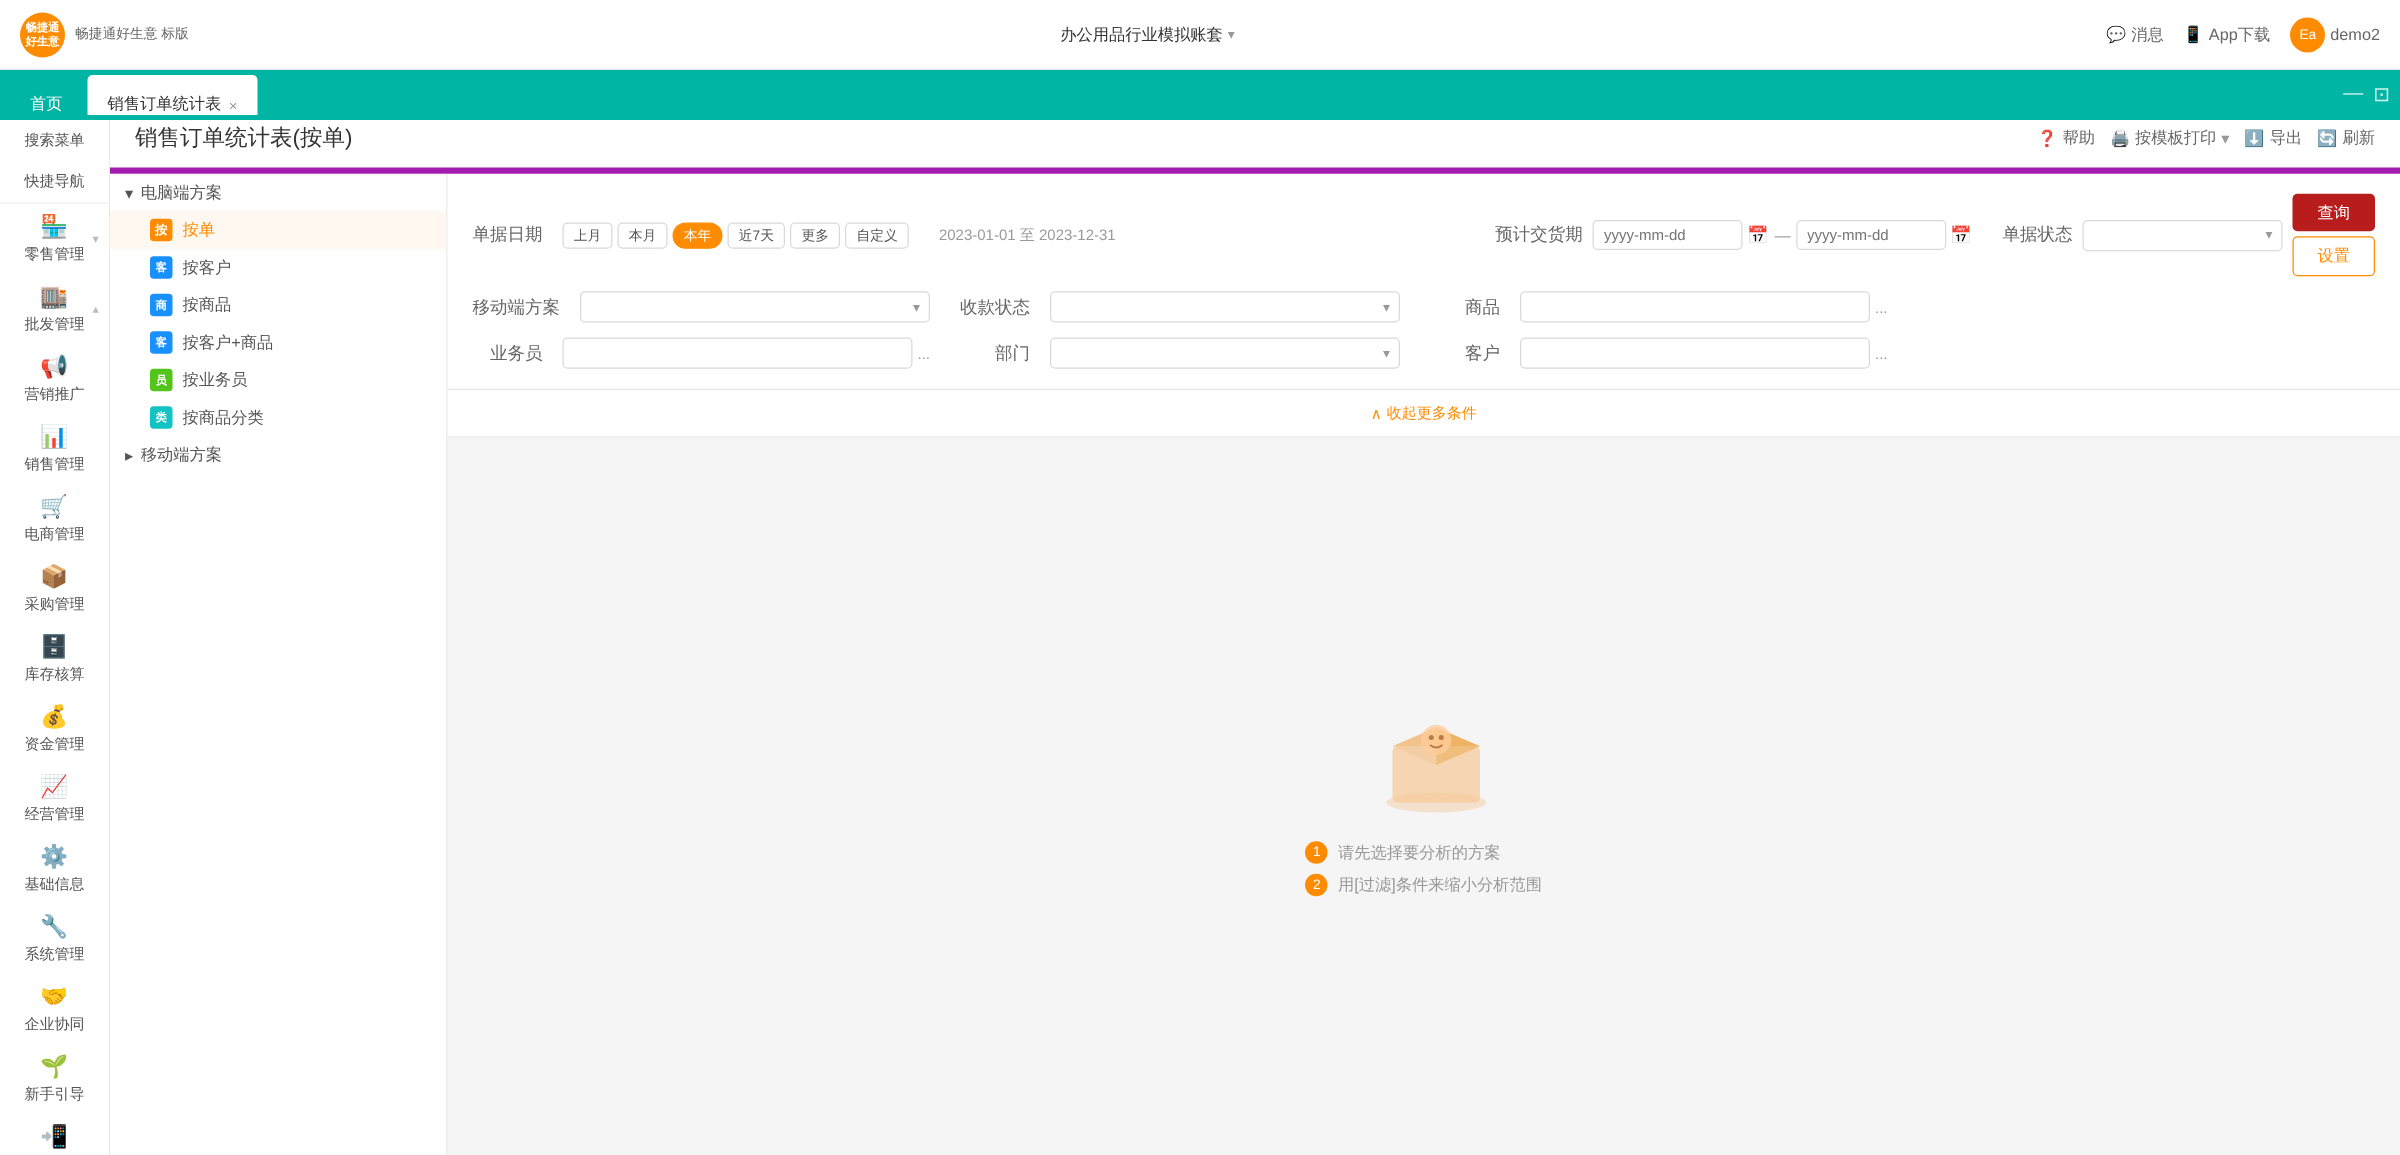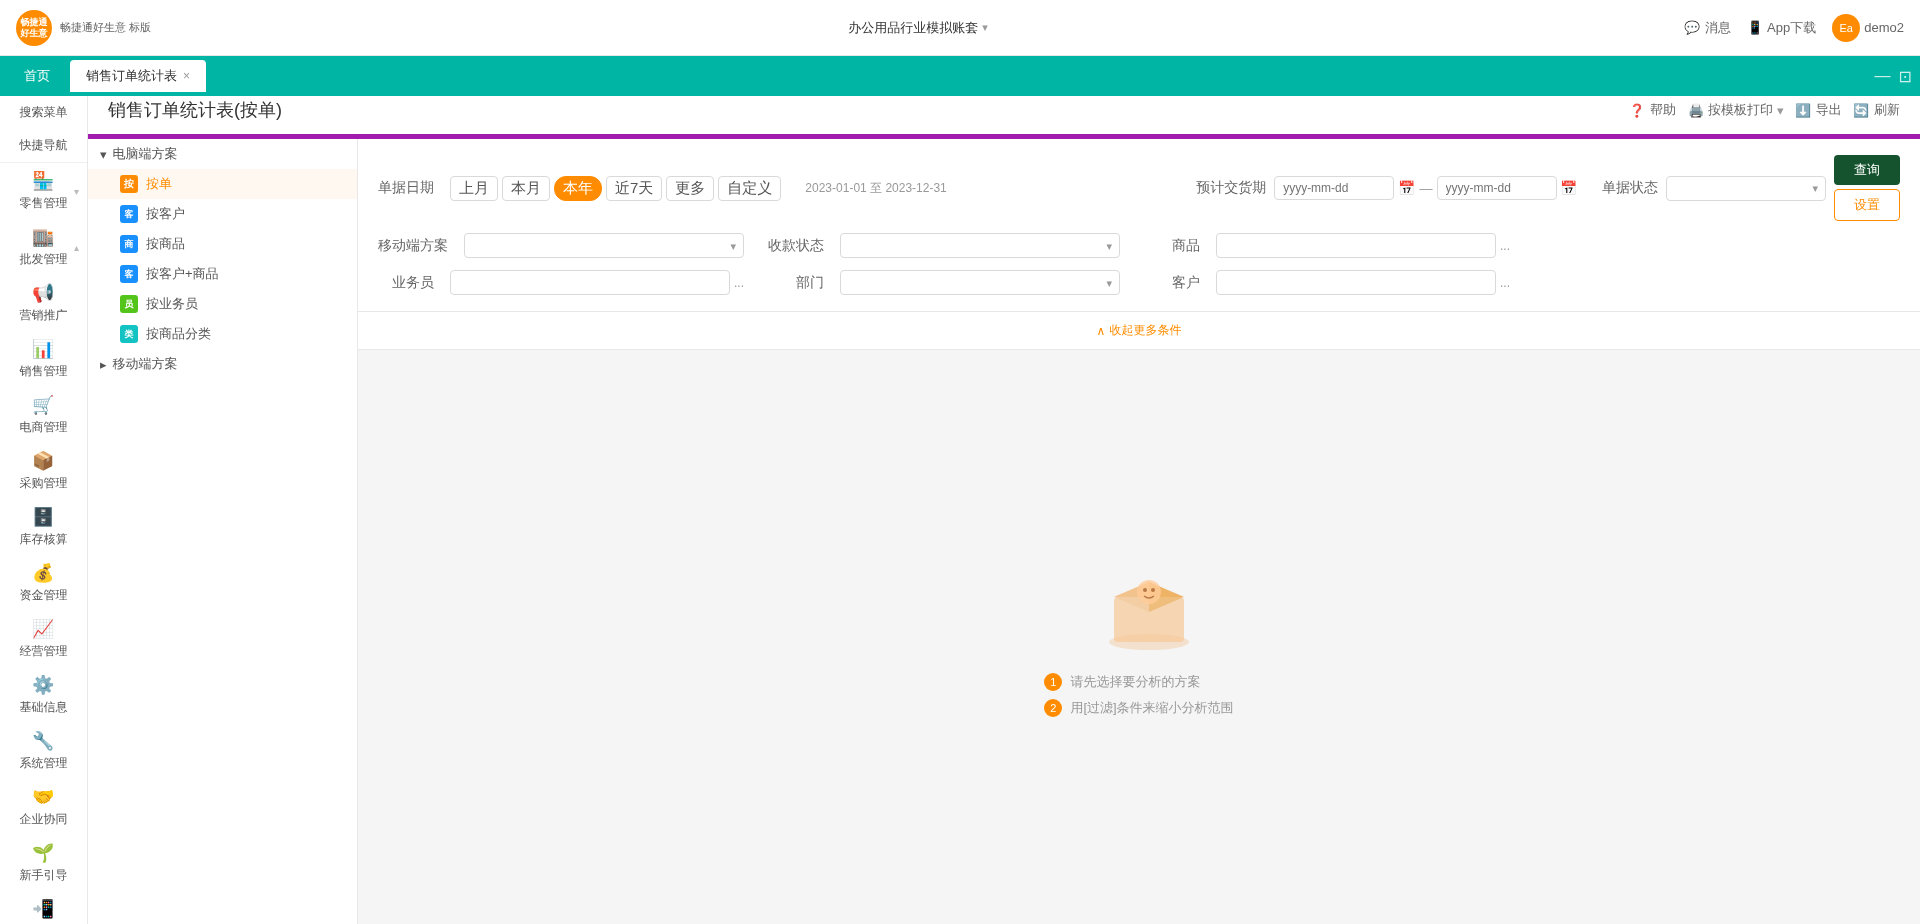--- a/index.html
+++ b/index.html
@@ -11,21 +11,21 @@
     .brand-logo { width: 36px; height: 36px; background: #ff8c00; border-radius: 50%; display: flex; align-items: center; justify-content: center; color: #fff; font-size: 10px; font-weight: bold; flex-shrink: 0; }
     .brand-text { font-size: 11px; color: #666; line-height: 1.3; }
     .top-bar-center { display: flex; align-items: center; gap: 4px; color: #666; font-size: 13px; }
     .top-bar-center span { color: #333; }
     .top-bar-right { display: flex; align-items: center; gap: 16px; color: #666; font-size: 13px; }
     .top-bar-right .icon-btn { display: flex; align-items: center; gap: 4px; cursor: pointer; }
     .avatar { width: 28px; height: 28px; border-radius: 50%; background: #ff8c00; display: flex; align-items: center; justify-content: center; color: #fff; font-size: 11px; }
 
     
     .tab-bar { height: 40px; background: #00b5a3; display: flex; align-items: center; padding: 0 8px; gap: 4px; flex-shrink: 0; }
-    .tab-item { height: 32px; padding: 0 16px; border-radius: 4px 4px 0 0; display: flex; align-items: center; gap: 6px; cursor: pointer; font-size: 13px; color: rgba(255,255,255,0.8); }
+    .tab-item { height: 32px; padding: 0 16px; border-radius: 4px 4px 0 0; display: flex; align-items: flex-end; gap: 6px; cursor: pointer; font-size: 13px; color: rgba(255,255,255,0.8); }
     .tab-item.home { color: #fff; }
     .tab-item.active { background: #fff; color: #333; }
     .tab-close { font-size: 12px; cursor: pointer; color: #999; }
     .tab-bar-actions { margin-left: auto; display: flex; gap: 8px; }
     .tab-bar-actions span { color: rgba(255,255,255,0.8); cursor: pointer; font-size: 16px; }
 
     
     .main-layout { display: flex; flex: 1; overflow: hidden; }
 
     
@@ -42,32 +42,32 @@
     .page-title { font-size: 18px; font-weight: 500; color: #333; }
     .page-actions { display: flex; gap: 12px; align-items: center; color: #666; font-size: 13px; }
     .page-actions .action-btn { display: flex; align-items: center; gap: 4px; cursor: pointer; }
 
     
     .filter-area { background: #fff; padding: 16px 20px; border-bottom: 1px solid #e8e8e8; flex-shrink: 0; }
     .filter-row { display: flex; align-items: center; gap: 16px; margin-bottom: 12px; flex-wrap: wrap; }
     .filter-row:last-child { margin-bottom: 0; }
     .filter-label { color: #666; font-size: 14px; white-space: nowrap; min-width: 56px; text-align: right; }
     .date-group { display: flex; align-items: center; gap: 4px; }
-    .date-btn { padding: 2px 8px; border: 1px solid #d9d9d9; border-radius: 4px; cursor: pointer; font-size: 15px; background: #fff; color: #555; }
+    .date-btn { padding: 2px 8px; border: 1px solid #d9d9d9; border-radius: 4px; cursor: pointer; font-size: 11px; background: #fff; color: #555; }
     .date-btn.active { background: #ff8c00; border-color: #ff8c00; color: #fff; border-radius: 12px; }
     .date-input { border: 1px solid #d9d9d9; border-radius: 4px; padding: 4px 8px; font-size: 12px; color: #999; width: 120px; outline: none; }
     .date-sep { color: #999; }
     .calendar-icon { color: #ff8c00; cursor: pointer; font-size: 14px; }
     .filter-select { border: 1px solid #d9d9d9; border-radius: 4px; padding: 4px 24px 4px 8px; font-size: 13px; color: #333; background: #fff; outline: none; cursor: pointer; min-width: 200px; appearance: none; position: relative; }
     .select-wrapper { position: relative; display: inline-block; }
     .select-wrapper::after { content: '▾'; position: absolute; right: 8px; top: 50%; transform: translateY(-50%); color: #999; pointer-events: none; font-size: 11px; }
     .filter-input { border: 1px solid #d9d9d9; border-radius: 4px; padding: 4px 8px; font-size: 13px; color: #333; background: #fff; outline: none; min-width: 200px; }
     .more-btn { color: #999; cursor: pointer; font-size: 12px; }
     .collapse-btn { display: flex; align-items: center; justify-content: center; color: #ff8c00; cursor: pointer; font-size: 12px; gap: 4px; padding: 4px 0; }
-    .search-btn { background: #14532d; color: #fff; border: none; border-radius: 4px; padding: 6px 20px; cursor: pointer; font-size: 13px; }
+    .search-btn { background: #b91c1c; color: #fff; border: none; border-radius: 4px; padding: 6px 20px; cursor: pointer; font-size: 13px; }
     .setting-btn { background: #fff; color: #ff8c00; border: 1px solid #ff8c00; border-radius: 4px; padding: 6px 12px; cursor: pointer; font-size: 13px; }
     .filter-actions { display: flex; flex-direction: column; gap: 4px; margin-left: auto; }
 
     
     .left-panel-content { display: flex; flex: 1; overflow: hidden; }
     .scheme-panel { width: 270px; background: #fff; border-right: 1px solid #e8e8e8; flex-shrink: 0; overflow-y: auto; }
     .scheme-header { display: flex; align-items: center; padding: 8px 12px; gap: 8px; color: #666; font-size: 13px; }
     .scheme-header-text { flex: 1; font-size: 13px; color: #333; }
     .scheme-header-icons { display: flex; gap: 8px; color: #999; }
     .scheme-header-icons span { cursor: pointer; font-size: 14px; }

